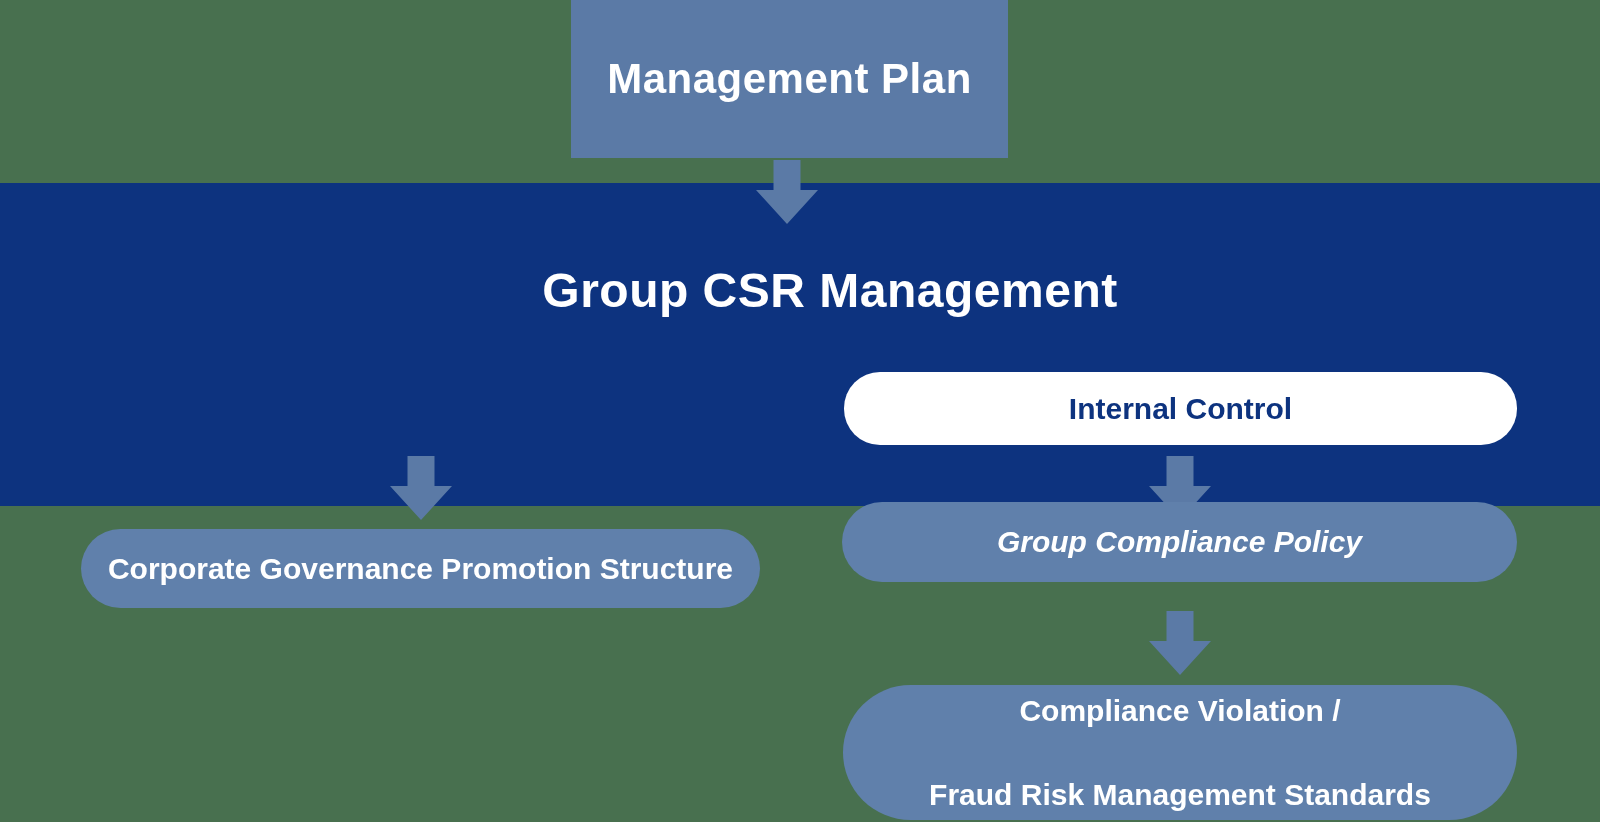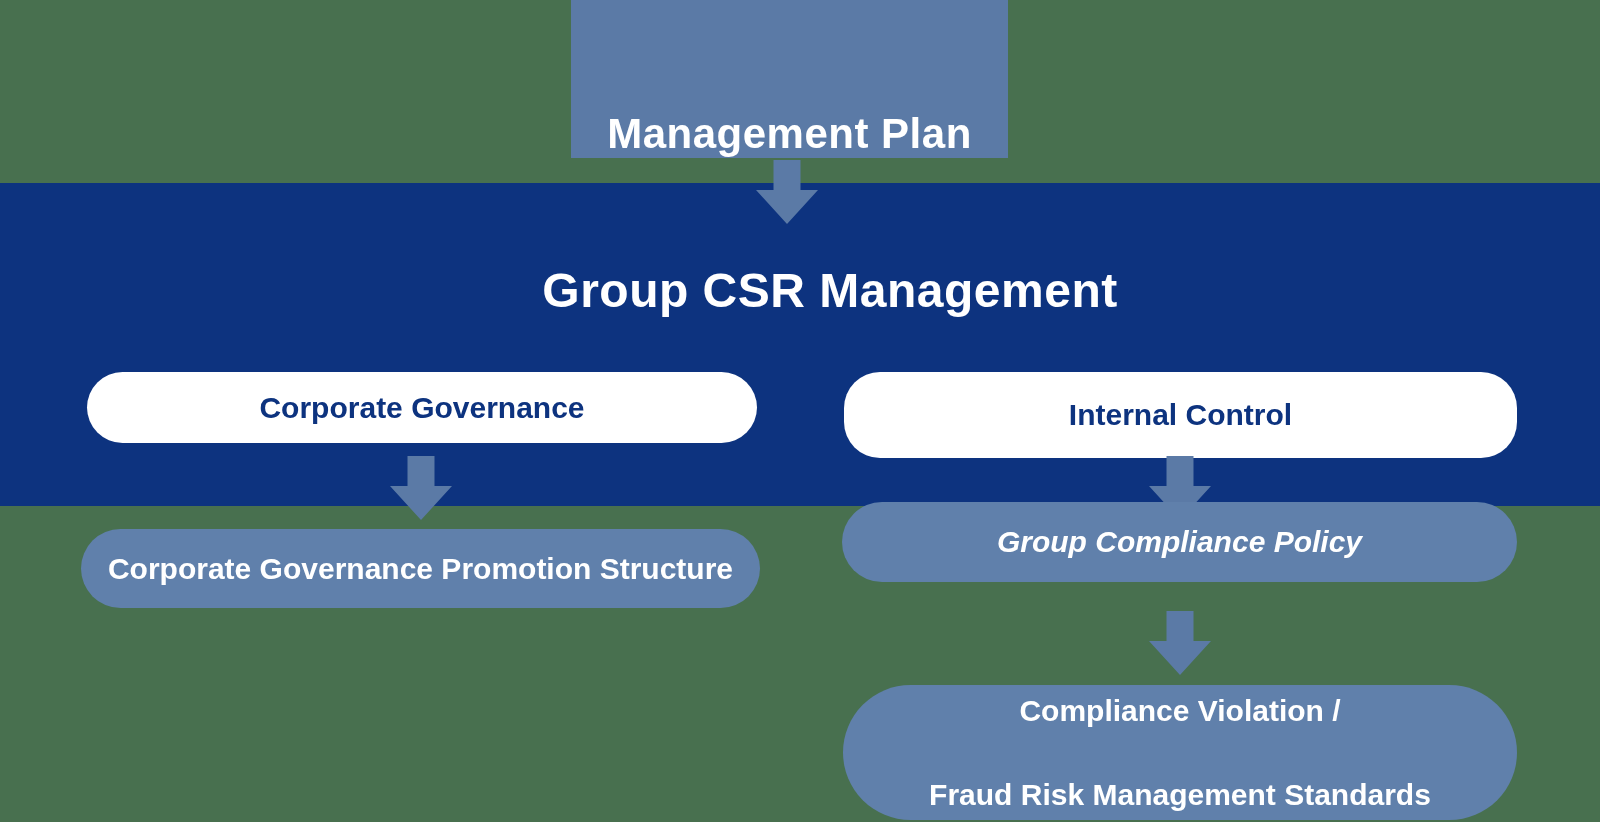--- a/index.html
+++ b/index.html
@@ -14,21 +14,21 @@
     height:822px;
     background:#48704f;
     overflow:hidden;
   }
   
   .node-top{
     position:absolute;
     left:571px; top:0;
     width:437px; height:158px;
     background:#5b7aa6;
-    display:flex; align-items:flex-end; justify-content:center;
+    display:flex; align-items:center; justify-content:center;
     color:#ffffff;
     font-size:42px;
     letter-spacing:0.5px;
   }
   
   .band{
     position:absolute;
     left:0; top:183px;
     width:1600px; height:323px;
     background:#0d337f;
@@ -54,21 +54,21 @@
     background:#ffffff;
     color:#0d337f;
     font-size:30px;
   }
   .pill-slate{
     background:#6080ab;
     color:#ffffff;
     font-size:30px;
   }
   #pill-corp-gov     {left:87px;  top:372px; width:670px; height:71px;  border-radius:36px;}
-  #pill-int-ctrl     {left:844px; top:372px; width:673px; height:86px;  border-radius:36px;}
+  #pill-int-ctrl     {left:844px; top:372px; width:673px; height:73px;  border-radius:36px;}
   #pill-cg-promotion {left:81px;  top:529px; width:679px; height:79px;  border-radius:40px;align-items:center;}
   #pill-gcp          {left:842px; top:502px; width:675px; height:80px;  border-radius:40px;font-style:italic;}
   #pill-violation    {left:843px; top:685px; width:674px; height:135px; border-radius:68px;
                       flex-direction:column; line-height:56px;gap:28px;}
   
   .arrow{
     position:absolute;
     width:62px; height:64px;
   }
   .arrow svg{display:block;width:62px;height:64px;}
@@ -90,23 +90,20 @@
   <div class="band"></div>
 
   <div class="band-title">Group CSR Management</div>
 
   <div class="arrow" id="arrow-1">
     <svg viewBox="0 0 62 64" xmlns="http://www.w3.org/2000/svg">
       <polygon points="17.5,0 44.5,0 44.5,30 62,30 31,64 0,30 17.5,30"></polygon>
     </svg>
   </div>
 
-  <div class="pill pill-white" id="pill-corp-gov">
-    <span>Corporate Governance</span>
-  </div>
 
   <div class="pill pill-white" id="pill-int-ctrl">
     <span>Internal Control</span>
   </div>
 
   <div class="arrow" id="arrow-2">
     <svg viewBox="0 0 62 64" xmlns="http://www.w3.org/2000/svg">
       <polygon points="17.5,0 44.5,0 44.5,30 62,30 31,64 0,30 17.5,30"></polygon>
     </svg>
   </div>

